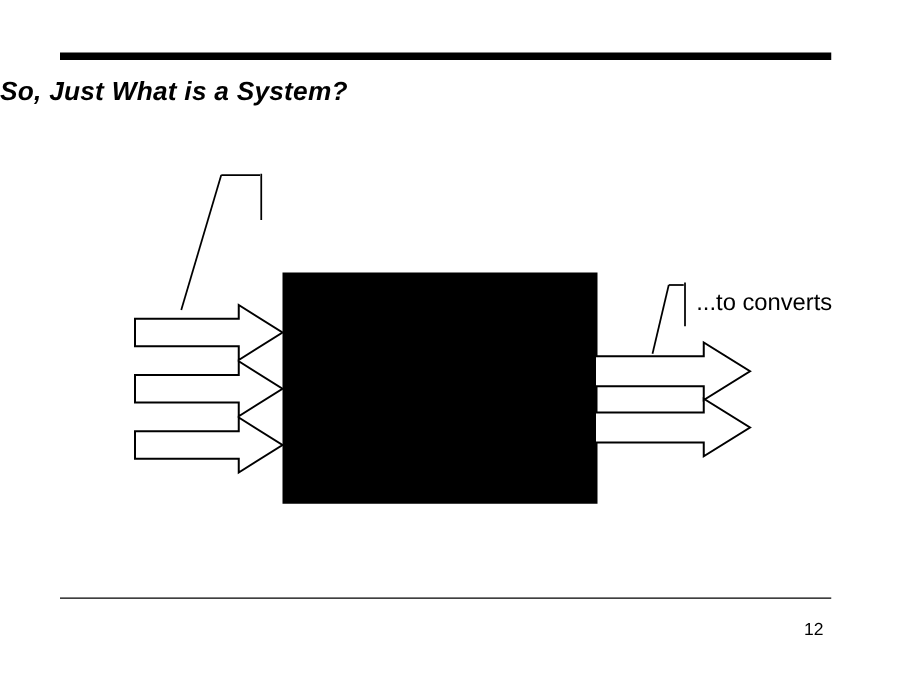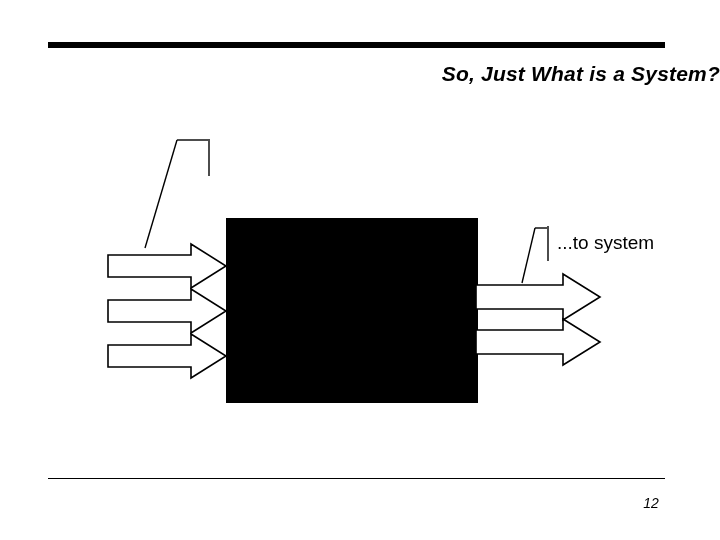--- a/index.html
+++ b/index.html
@@ -23,21 +23,21 @@
     top: 42px;
     width: 617px;
     height: 6px;
     background: #000000;
   }
   .slide-title {
     position: absolute;
     left: 0;
     top: 62px;
     width: 720px;
-    text-align: right;
+    text-align: left;
     font-size: 21px;
     font-weight: bold;
     font-style: italic;
     letter-spacing: 0.2px;
     white-space: nowrap;
   }
   
   .callout-text {
     position: absolute;
     font-size: 19px;
@@ -76,34 +76,33 @@
     height: 1px;
     background: #000000;
   }
   .page-number {
     position: absolute;
     left: 636px;
     top: 495px;
     width: 30px;
     text-align: center;
     font-size: 14px;
-    font-style: italic;
   }
 </style>
 </head>
 <body>
 
 <div id="slide">
 
   <div class="title-rule"></div>
   <div class="slide-title">So, Just What is a System?</div>
 
   <div class="system-box"></div>
 
-  <div class="callout-text" id="outputs-label">...to system</div>
+  <div class="callout-text" id="outputs-label">...to converts</div>
 
   <svg class="vector-layer" viewBox="0 0 720 540" width="720" height="540">
 
     <g>
       <path d="M 177 140 L 208 140" fill="none" stroke="#000000" stroke-width="1.4"></path>
       <path d="M 177 140 L 145 248" fill="none" stroke="#000000" stroke-width="1.4"></path>
       <path d="M 209 139 L 209 176" fill="none" stroke="#000000" stroke-width="1.4"></path>
     </g>
 
     <g>

